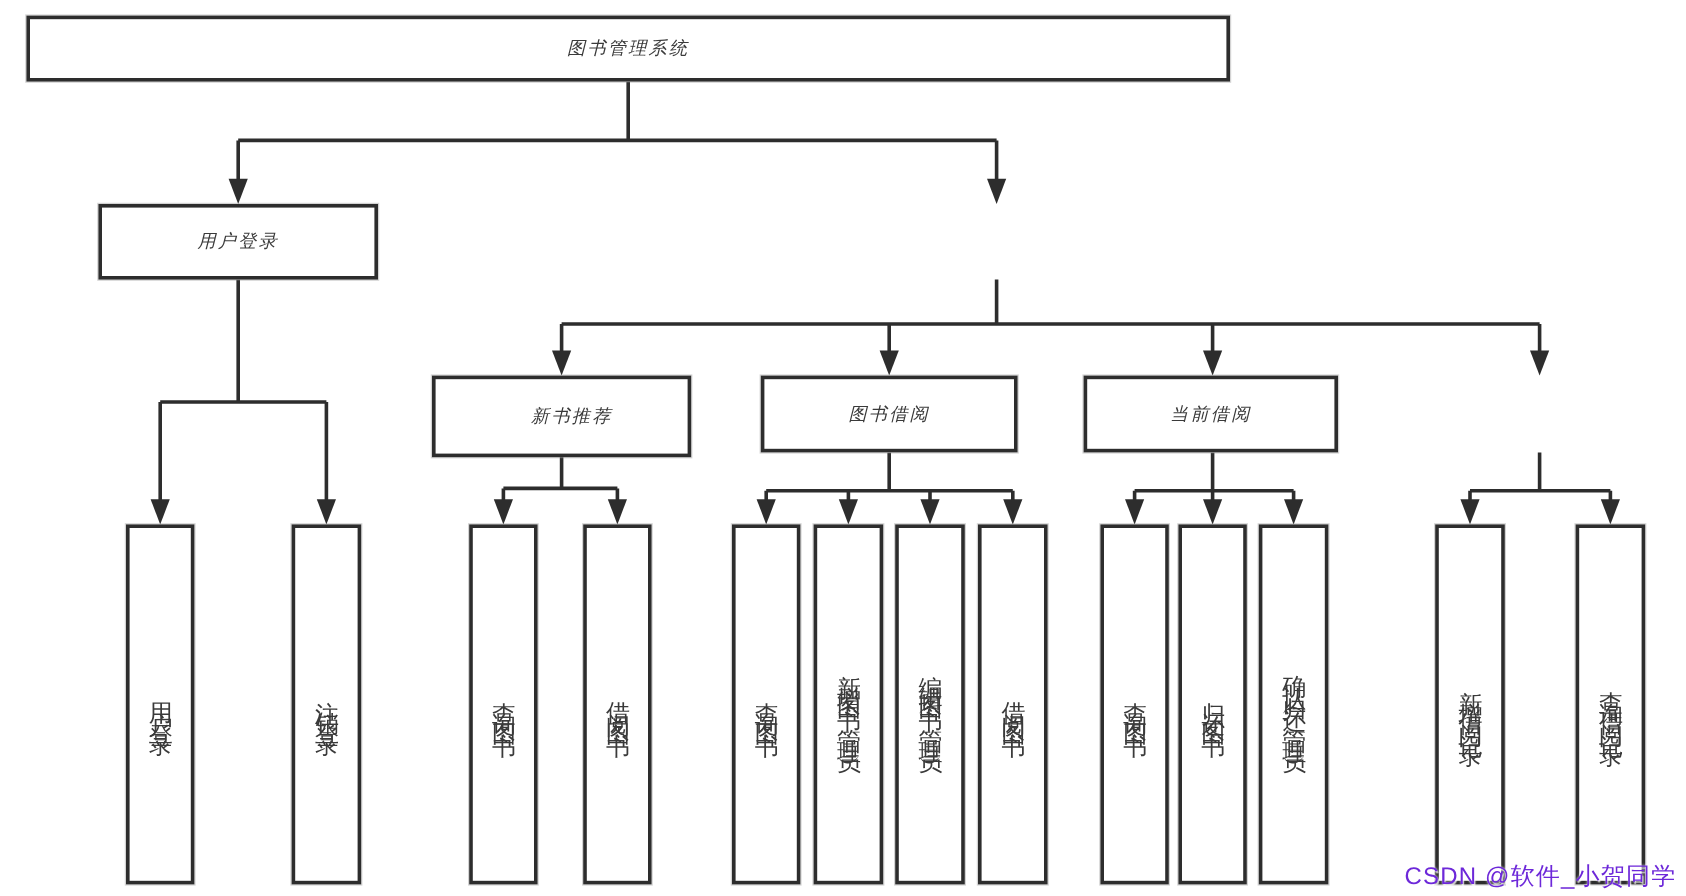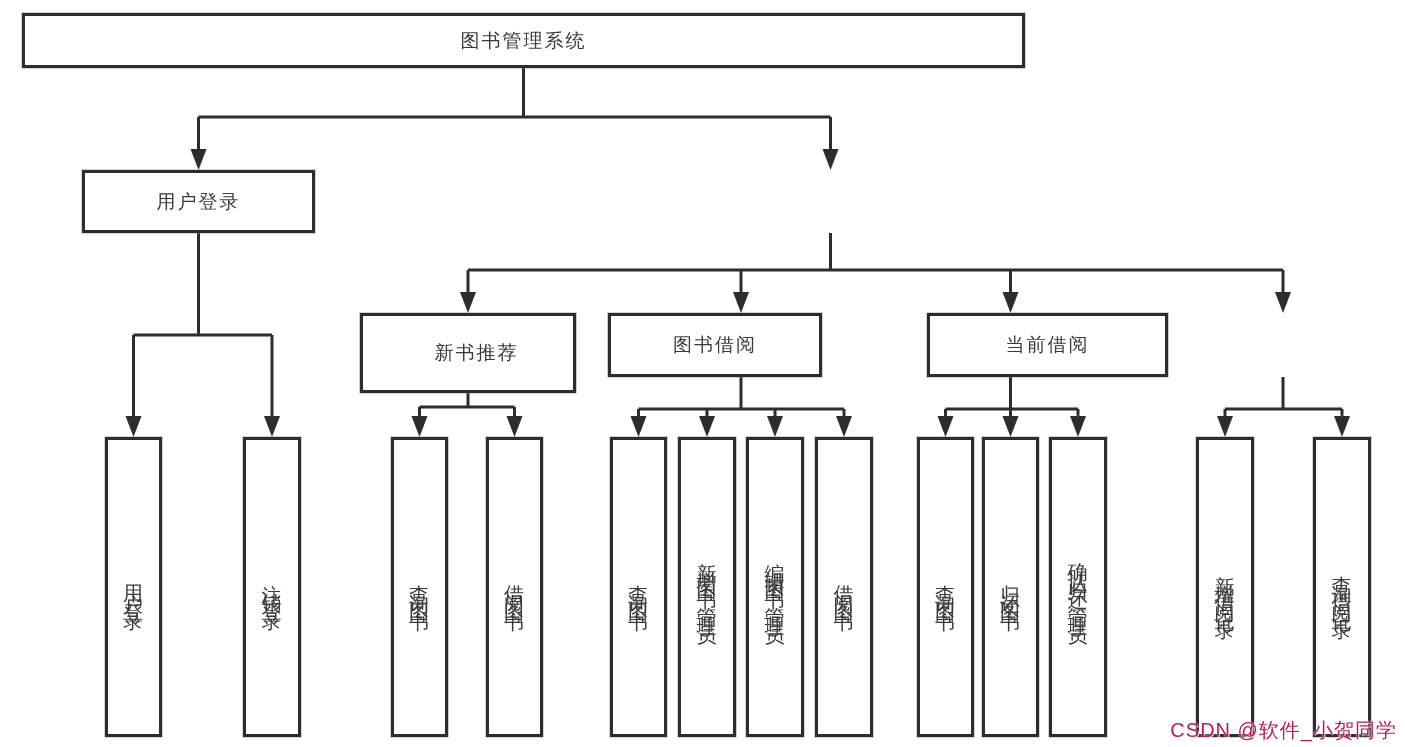--- a/index.html
+++ b/index.html
@@ -7,50 +7,50 @@
     position:relative;width:1405px;height:747px;background:#ffffff;
     font-family:"Liberation Sans","DejaVu Sans",sans-serif;overflow:hidden;
   }
   .lines{position:absolute;left:0;top:0;width:1405px;height:747px;}
   .node{
     position:absolute;box-sizing:border-box;background:#ffffff;
     border:3px solid #2d2d2d;box-shadow:0 0 0 1px rgba(130,130,130,.35);
     display:flex;align-items:center;justify-content:center;
     color:#3a3a3a;
   }
-  .h{font-size:19px;letter-spacing:2px;white-space:nowrap;}
+  .h{font-size:15px;letter-spacing:2px;white-space:nowrap;font-style:italic;}
   .v{
     writing-mode:vertical-lr;text-orientation:mixed;
     font-size:20px;letter-spacing:9px;line-height:1;
   }
   
   .n-root{left:22px;top:13px;width:1003px;height:55px;}
   .n-userlogin{left:82px;top:170px;width:233px;height:63px;}
   .n-bookmgmt{left:714px;top:170px;width:233px;height:63px;}
-  .n-l3a{left:360px;top:313px;width:216px;height:80px;padding-left:17px;}
-  .n-l3b{left:608px;top:313px;width:214px;height:64px;}
-  .n-l3c{left:903px;top:313px;width:241px;height:64px;margin-left:24px;}
+  .n-l3a{left:360px;top:313px;width:216px;height:68px;padding-left:17px;}
+  .n-l3b{left:634px;top:313px;width:214px;height:64px;}
+  .n-l3c{left:903px;top:313px;width:212px;height:64px;}
   .n-l3d{left:1176px;top:313px;width:214px;height:64px;}
   .leaf{top:437px;height:300px;}
   .lf1{left:105px;width:57px;}
   .lf2{left:243px;width:58px;}
   .lf3{left:391px;width:57px;}
   .lf4{left:486px;width:57px;}
   .lf5{left:610px;width:57px;}
   .lf6{left:678px;width:58px;}
   .lf7{left:746px;width:58px;}
   .lf8{left:815px;width:58px;}
   .lf9{left:917px;width:57px;}
   .lf10{left:982px;width:57px;}
   .lf11{left:1049px;width:58px;}
   .lf12{left:1196px;width:58px;}
   .lf13{left:1313px;width:58px;}
   .watermark{
     position:absolute;right:8px;bottom:3px;
-    font-size:20px;letter-spacing:1px;color:#be185d;
+    font-size:20px;letter-spacing:1px;color:#6d28d9;
     text-shadow:0 0 2px #ffffff,1px 1px 1px rgba(255,255,255,.8);
     white-space:nowrap;z-index:5;
   }
 </style>
 </head>
 <body>
 
 <div class="stage">
 
   <svg class="lines" viewBox="0 0 1405 747" xmlns="http://www.w3.org/2000/svg" aria-hidden="true">

